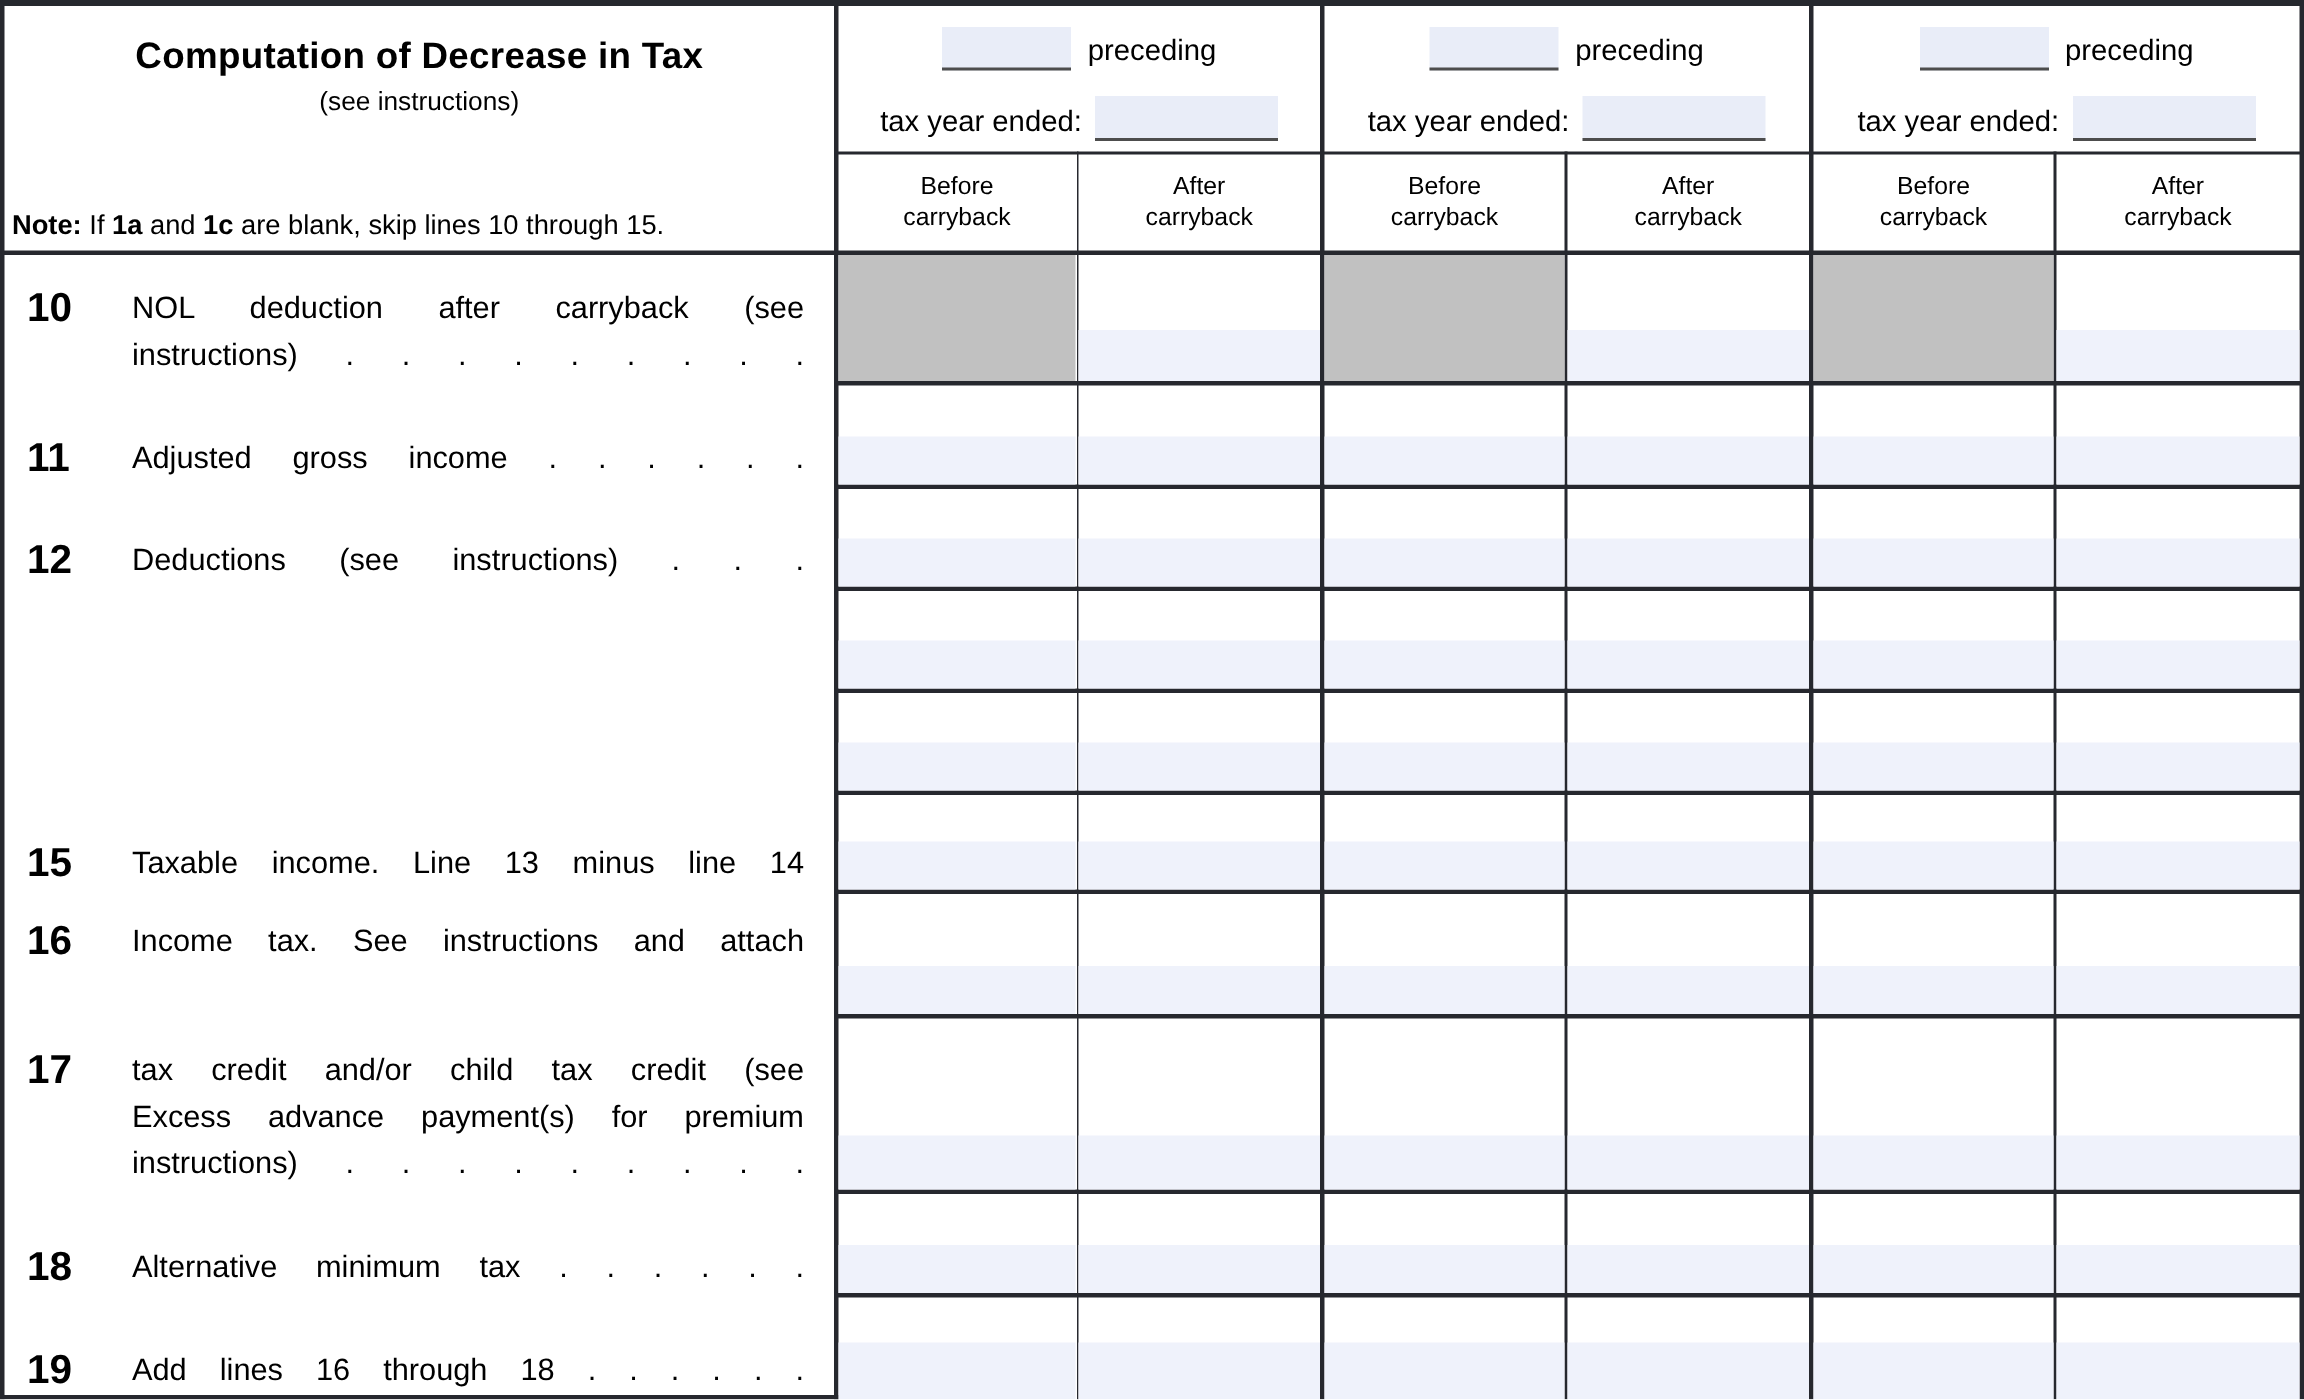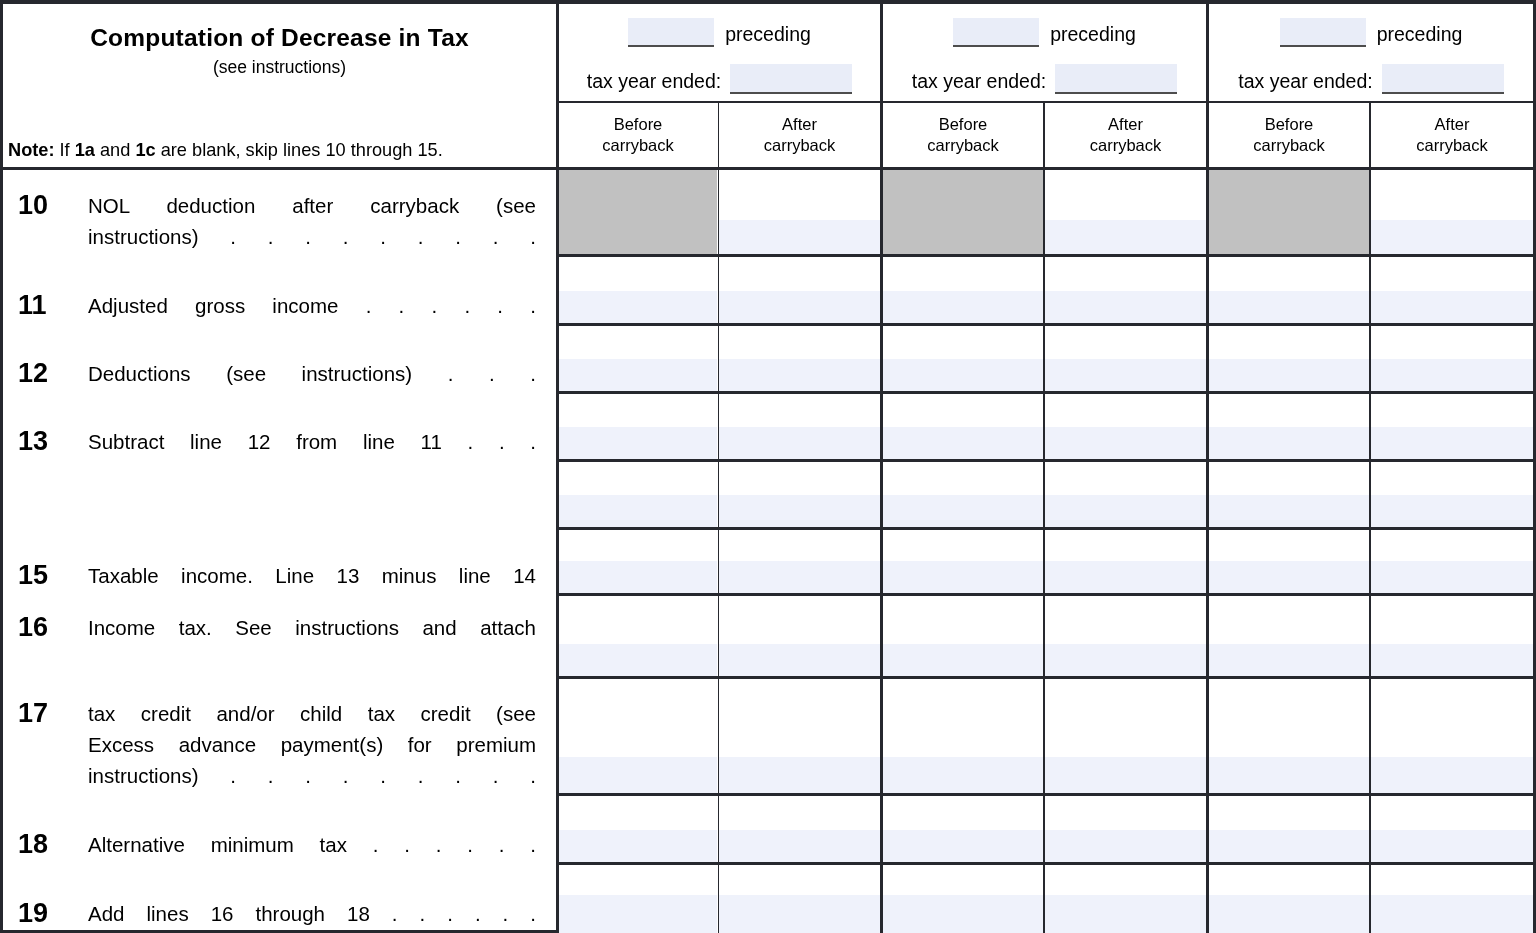--- a/index.html
+++ b/index.html
@@ -179,24 +179,20 @@
       <div class="lbl-line">instructions) . . . . . . . . .</div>
     </div>
     <div class="lblrow" style="top: 290px;">
       <div class="lnum">11</div>
       <div class="lbl-line">Adjusted gross income . . . . . .</div>
     </div>
     <div class="lblrow" style="top: 358px;">
       <div class="lnum">12</div>
       <div class="lbl-line">Deductions (see instructions) . . .</div>
     </div>
-    <div class="lblrow" style="top: 426px;">
-      <div class="lnum">13</div>
-      <div class="lbl-line">Subtract line 12 from line 11 . . .</div>
-    </div>
     <div class="lblrow" style="top: 560px;">
       <div class="lnum">15</div>
       <div class="lbl-line">Taxable income. Line 13 minus line 14</div>
     </div>
     <div class="lblrow" style="top: 612px;">
       <div class="lnum">16</div>
       <div class="lbl-line">Income tax. See instructions and attach</div>
     </div>
     <div class="lblrow" style="top: 698px;">
       <div class="lnum">17</div>

